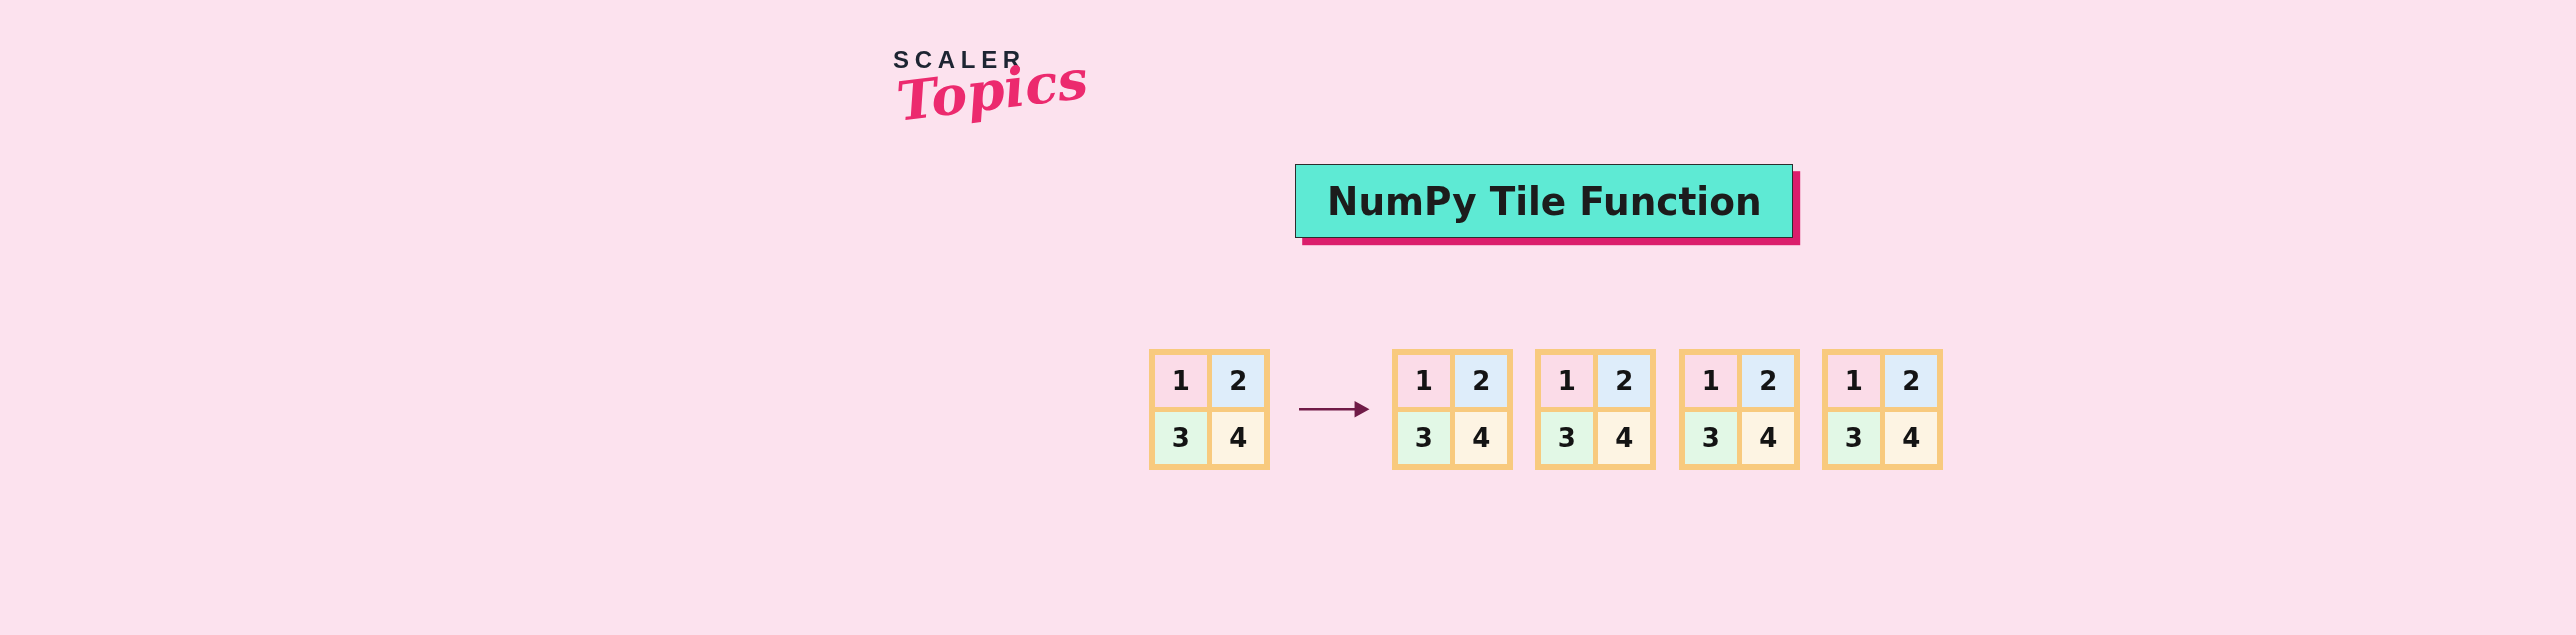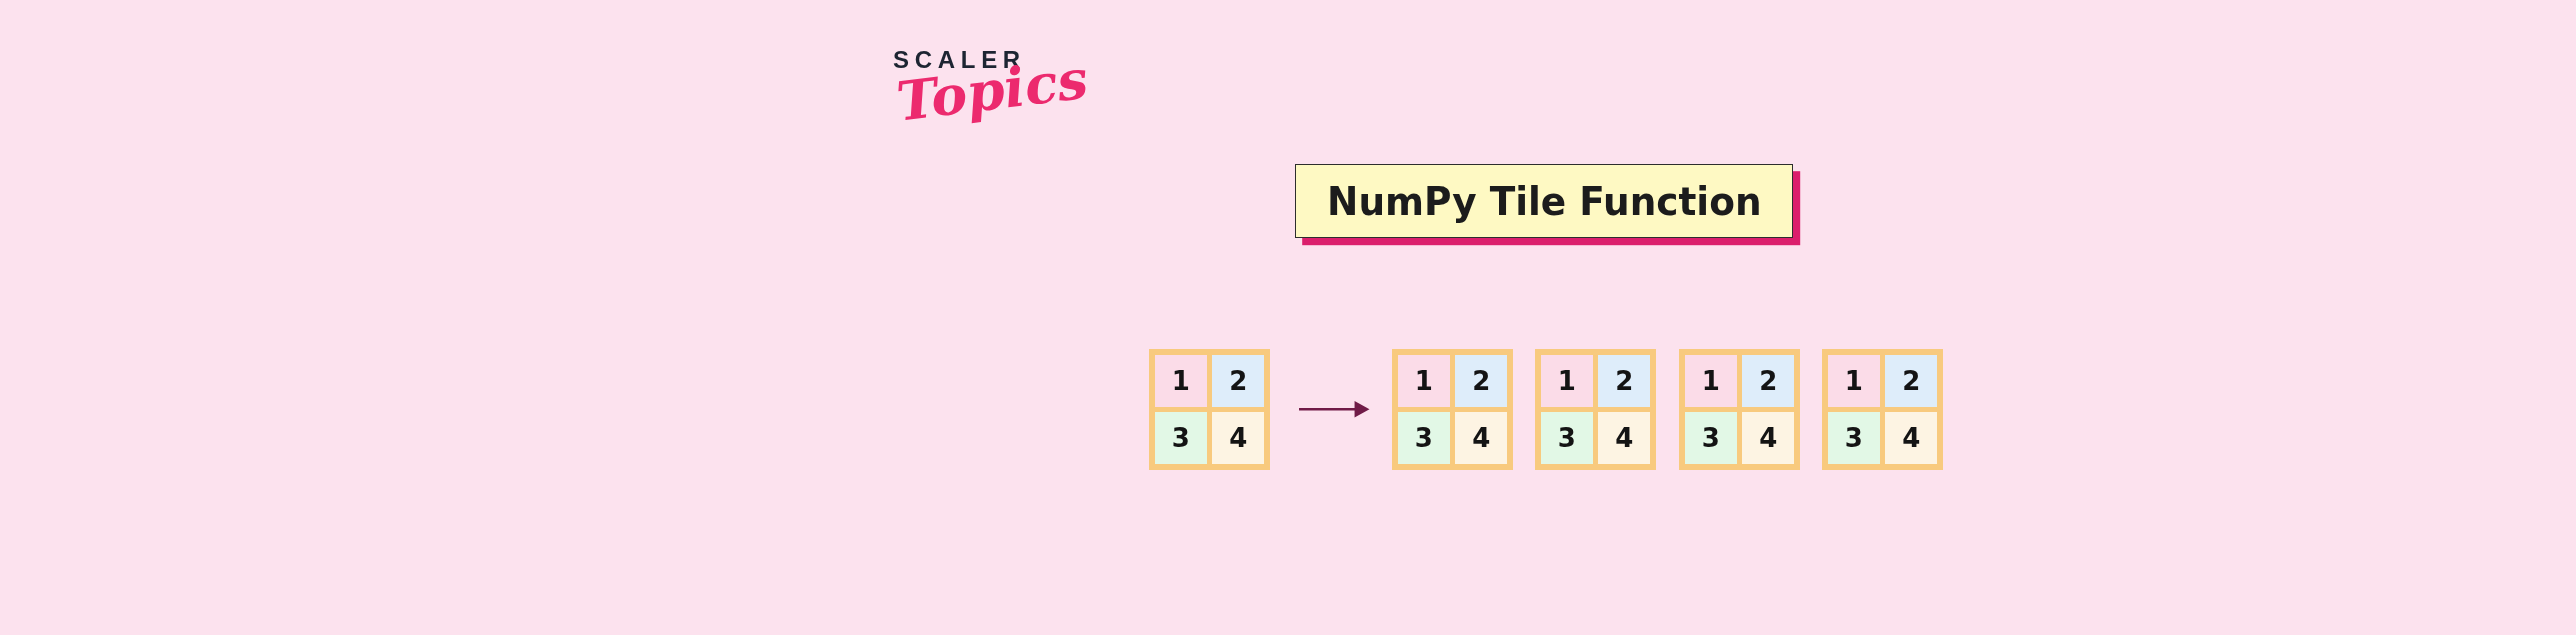--- a/index.html
+++ b/index.html
@@ -38,21 +38,21 @@
     margin-left: 1px;
   }
 
   
   .title-box {
     position: absolute;
     left: 1295px;
     top: 164px;
     width: 498px;
     height: 74px;
-    background: #fef9c3;
+    background: #5eead4;
     border: 1.5px solid #2D2D2D;
     box-shadow: 7.2px 7.2px 0 #DB1E6C;
     display: flex;
     align-items: center;
     justify-content: center;
   }
   .title-text {
     font-size: 39px;
     font-weight: 700;
     color: #1C1C1C;

